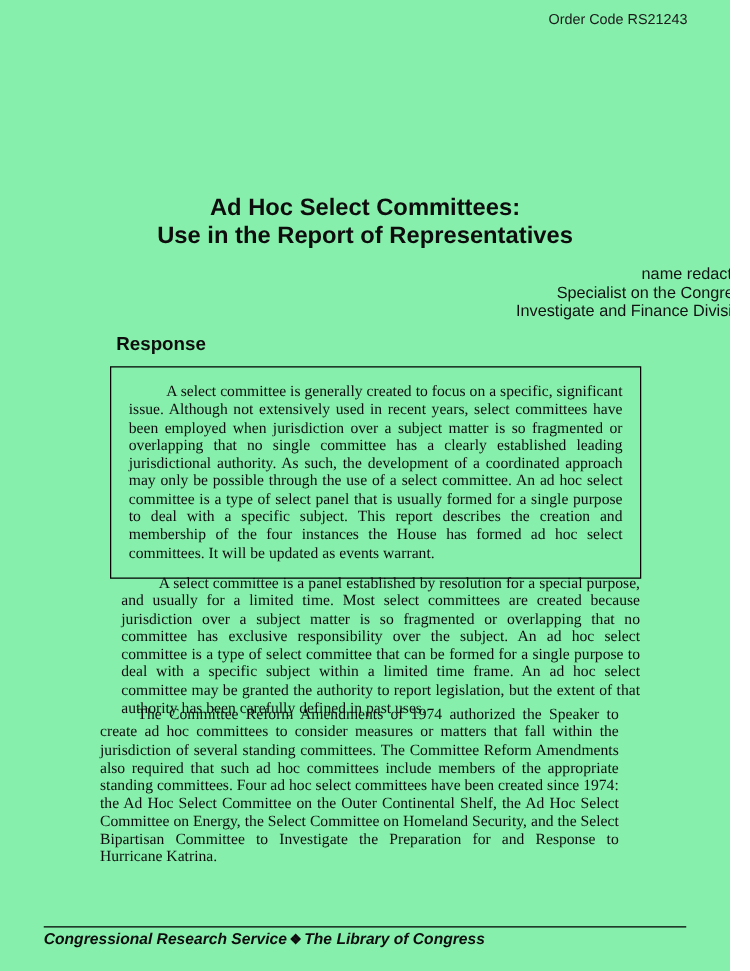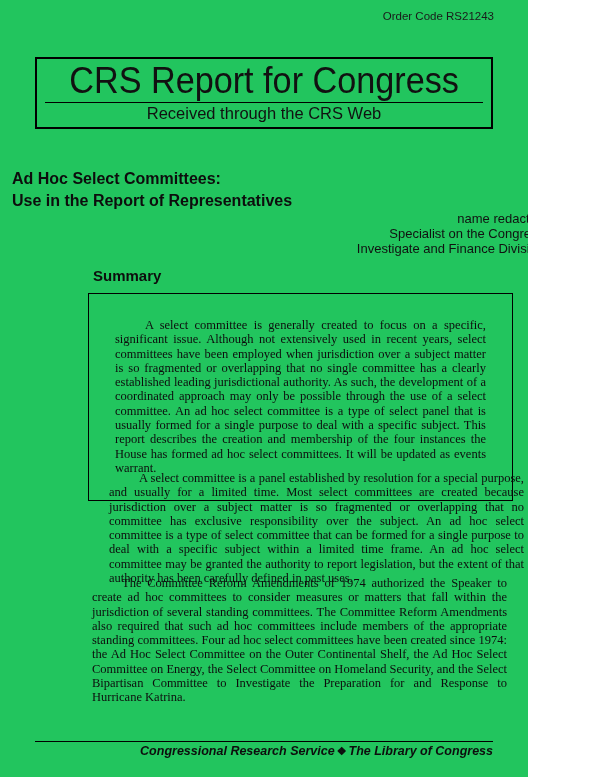--- a/index.html
+++ b/index.html
@@ -1,20 +1,20 @@
 <!DOCTYPE html>
 <html><head>
 <meta charset="utf-8">
 <style>
   html, body { margin: 0; padding: 0; background: #ffffff; }
   .page {
     position: relative;
-    width: 528px;
+    width: 584px;
     height: 777px;
-    background: #22c55e;
+    background: #86efac;
     color: #000000;
     font-family: "Liberation Sans", sans-serif;
     overflow: hidden;
   }
 
   
   .doc-meta {
     position: absolute;
     top: 9px;
     right: 34px;
@@ -58,25 +58,25 @@
     color: #111;
     margin-top: 0px;
   }
 
   
   .report-title {
     position: absolute;
     top: 156px;
     left: 0;
     width: 100%;
-    text-align: left;
-    font-size: 16px;
+    text-align: center;
+    font-size: 19px;
     font-weight: bold;
     line-height: 21.5px;
-    margin: 12px;
+    margin: 0;
     color: #0d0d0d;
   }
 
   
   .byline {
     position: absolute;
     top: 211px;
     left: 16px;
     width: 100%;
     text-align: right;
@@ -104,21 +104,21 @@
     width: 403px;
     border: 1.5px solid #000;
     padding: 8px 10px 9px 10px;
   }
   .serif-text {
     font-family: "Liberation Serif", serif;
     font-size: 12.5px;
     line-height: 14.3px;
     text-align: justify;
     text-indent: 30px;
-    margin: 16px;
+    margin: 4px;
     color: #0d0d0d;
   }
 
   
   .body-para-1 {
     position: absolute;
     top: 455px;
     left: 93px;
     width: 415px;
   }
@@ -129,21 +129,21 @@
     width: 415px;
   }
 
   
   .footer {
     position: absolute;
     top: 741px;
     left: 35px;
     right: 35px;
     border-top: 1.5px solid #000;
-    text-align: right;
+    text-align: left;
     padding-top: 2px;
   }
   .footer-text {
     font-size: 12.5px;
     font-weight: bold;
     font-style: italic;
     color: #0d0d0d;
   }
   .footer-sep {
     font-style: normal;
@@ -153,38 +153,33 @@
 </style>
 </head>
 <body>
 
 <div class="page">
 
   <div class="doc-meta">
     <div>Order Code RS21243</div>
   </div>
 
-  <div class="masthead">
-    <div class="masthead-title">CRS Report for Congress</div>
-    <div class="masthead-rule"></div>
-    <div class="masthead-subtitle">Received through the CRS Web</div>
-  </div>
 
   <h1 class="report-title">
     <span>Ad Hoc Select Committees:</span><br>
     <span>Use in the Report of Representatives</span>
   </h1>
 
   <div class="byline">
     <div>name redacted</div>
     <div>Specialist on the Congress</div>
     <div>Investigate and Finance Division</div>
   </div>
 
-  <h2 class="summary-heading">Summary</h2>
+  <h2 class="summary-heading">Response</h2>
 
   <div class="summary-box">
     <p class="serif-text">A select committee is generally created to focus on a specific, significant issue. Although not extensively used in recent years, select committees have been employed when jurisdiction over a subject matter is so fragmented or overlapping that no single committee has a clearly established leading jurisdictional authority.  As such, the development of a coordinated approach may only be possible through the use of a select committee.  An ad hoc select committee is a type of select panel that is usually formed for a single purpose to deal with a specific subject.  This report describes the creation and membership of the four instances the House has formed ad hoc select committees. It will be updated as events warrant.</p>
   </div>
 
   <p class="serif-text body-para-1">A select committee is a panel established by resolution for a special purpose, and usually for a limited time.  Most select committees are created because jurisdiction over a subject matter is so fragmented or overlapping that no committee has exclusive responsibility over the subject.  An ad hoc select committee is a type of select committee that can be formed for a single purpose to deal with a specific subject within a limited time frame.  An ad hoc select committee may be granted the authority to report legislation, but the extent of that authority has been carefully defined in past uses.</p>
 
   <p class="serif-text body-para-2">The Committee Reform Amendments of 1974 authorized the Speaker to create ad hoc committees to consider measures or matters that fall within the jurisdiction of several standing committees.  The Committee Reform Amendments also required that such ad hoc committees include members of the appropriate standing committees.  Four ad hoc select committees have been created since 1974:  the Ad Hoc Select Committee on the Outer Continental Shelf, the Ad Hoc Select Committee on Energy, the Select Committee on Homeland Security, and the Select Bipartisan Committee to Investigate the Preparation for and Response to Hurricane Katrina.</p>
 
   <div class="footer">

